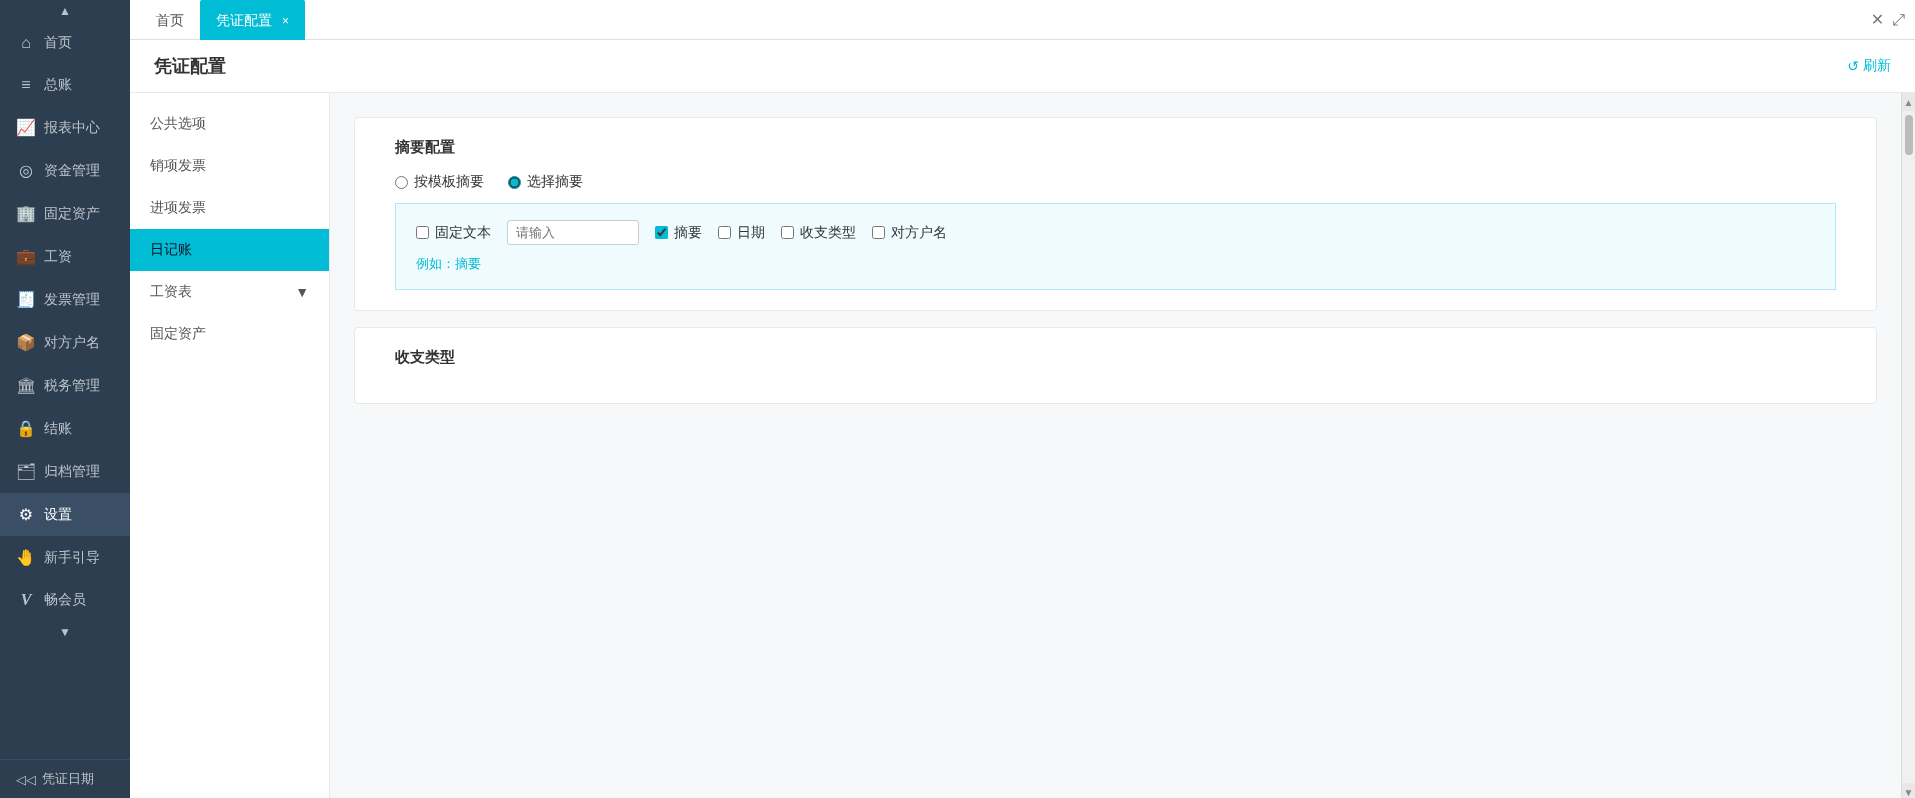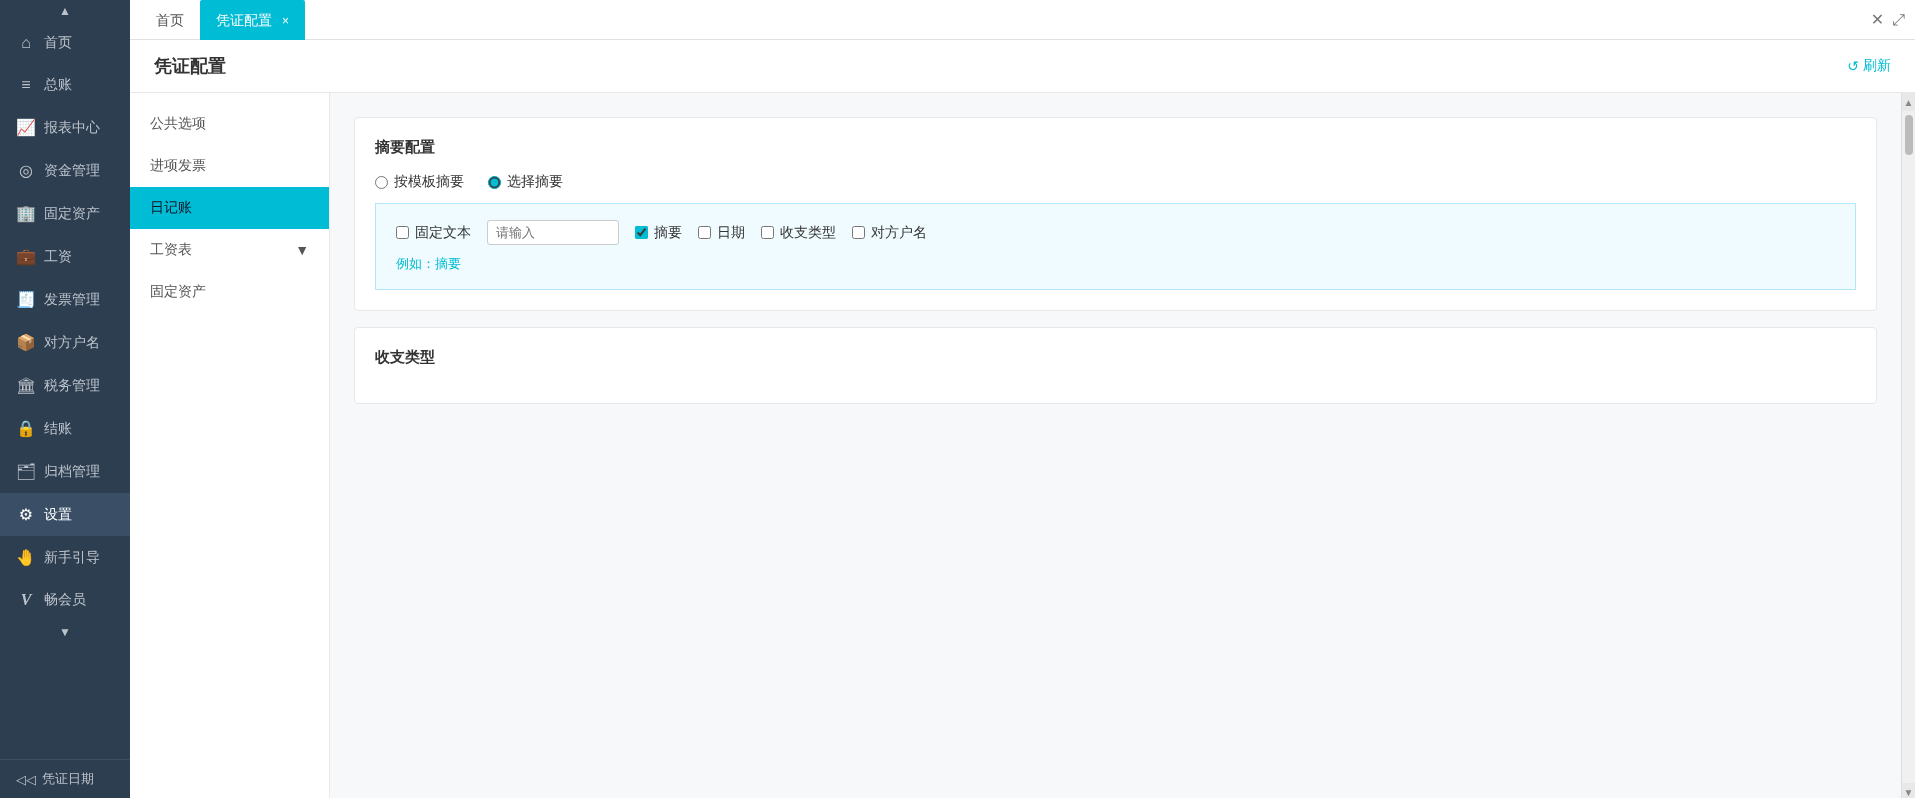--- a/index.html
+++ b/index.html
@@ -162,21 +162,21 @@
       flex: 1;
       padding: 24px;
       overflow-y: auto;
       background: #f7f8fa;
     }
 
     
     .section {
       background: #fff;
       border-radius: 4px;
-      padding: 20px 20px;
+      padding: 20px 40px;
       margin-bottom: 16px;
       border: 1px solid #e8e8e8;
     }
     .section-title {
       font-size: 15px;
       font-weight: 600;
       color: #333;
       margin-bottom: 16px;
     }
 
@@ -364,20 +364,23 @@
       </div>
     </div>
 
     <div class="content-body">
 
       <div class="left-nav">
         <div class="left-nav-item">
           <span>公共选项</span>
         </div>
         <div class="left-nav-item">
+          <span>销项发票</span>
+        </div>
+        <div class="left-nav-item">
           <span>进项发票</span>
         </div>
         <div class="left-nav-item active">
           <span>日记账</span>
         </div>
         <div class="left-nav-item">
           <span>工资表</span>
           <span>▼</span>
         </div>
         <div class="left-nav-item">

